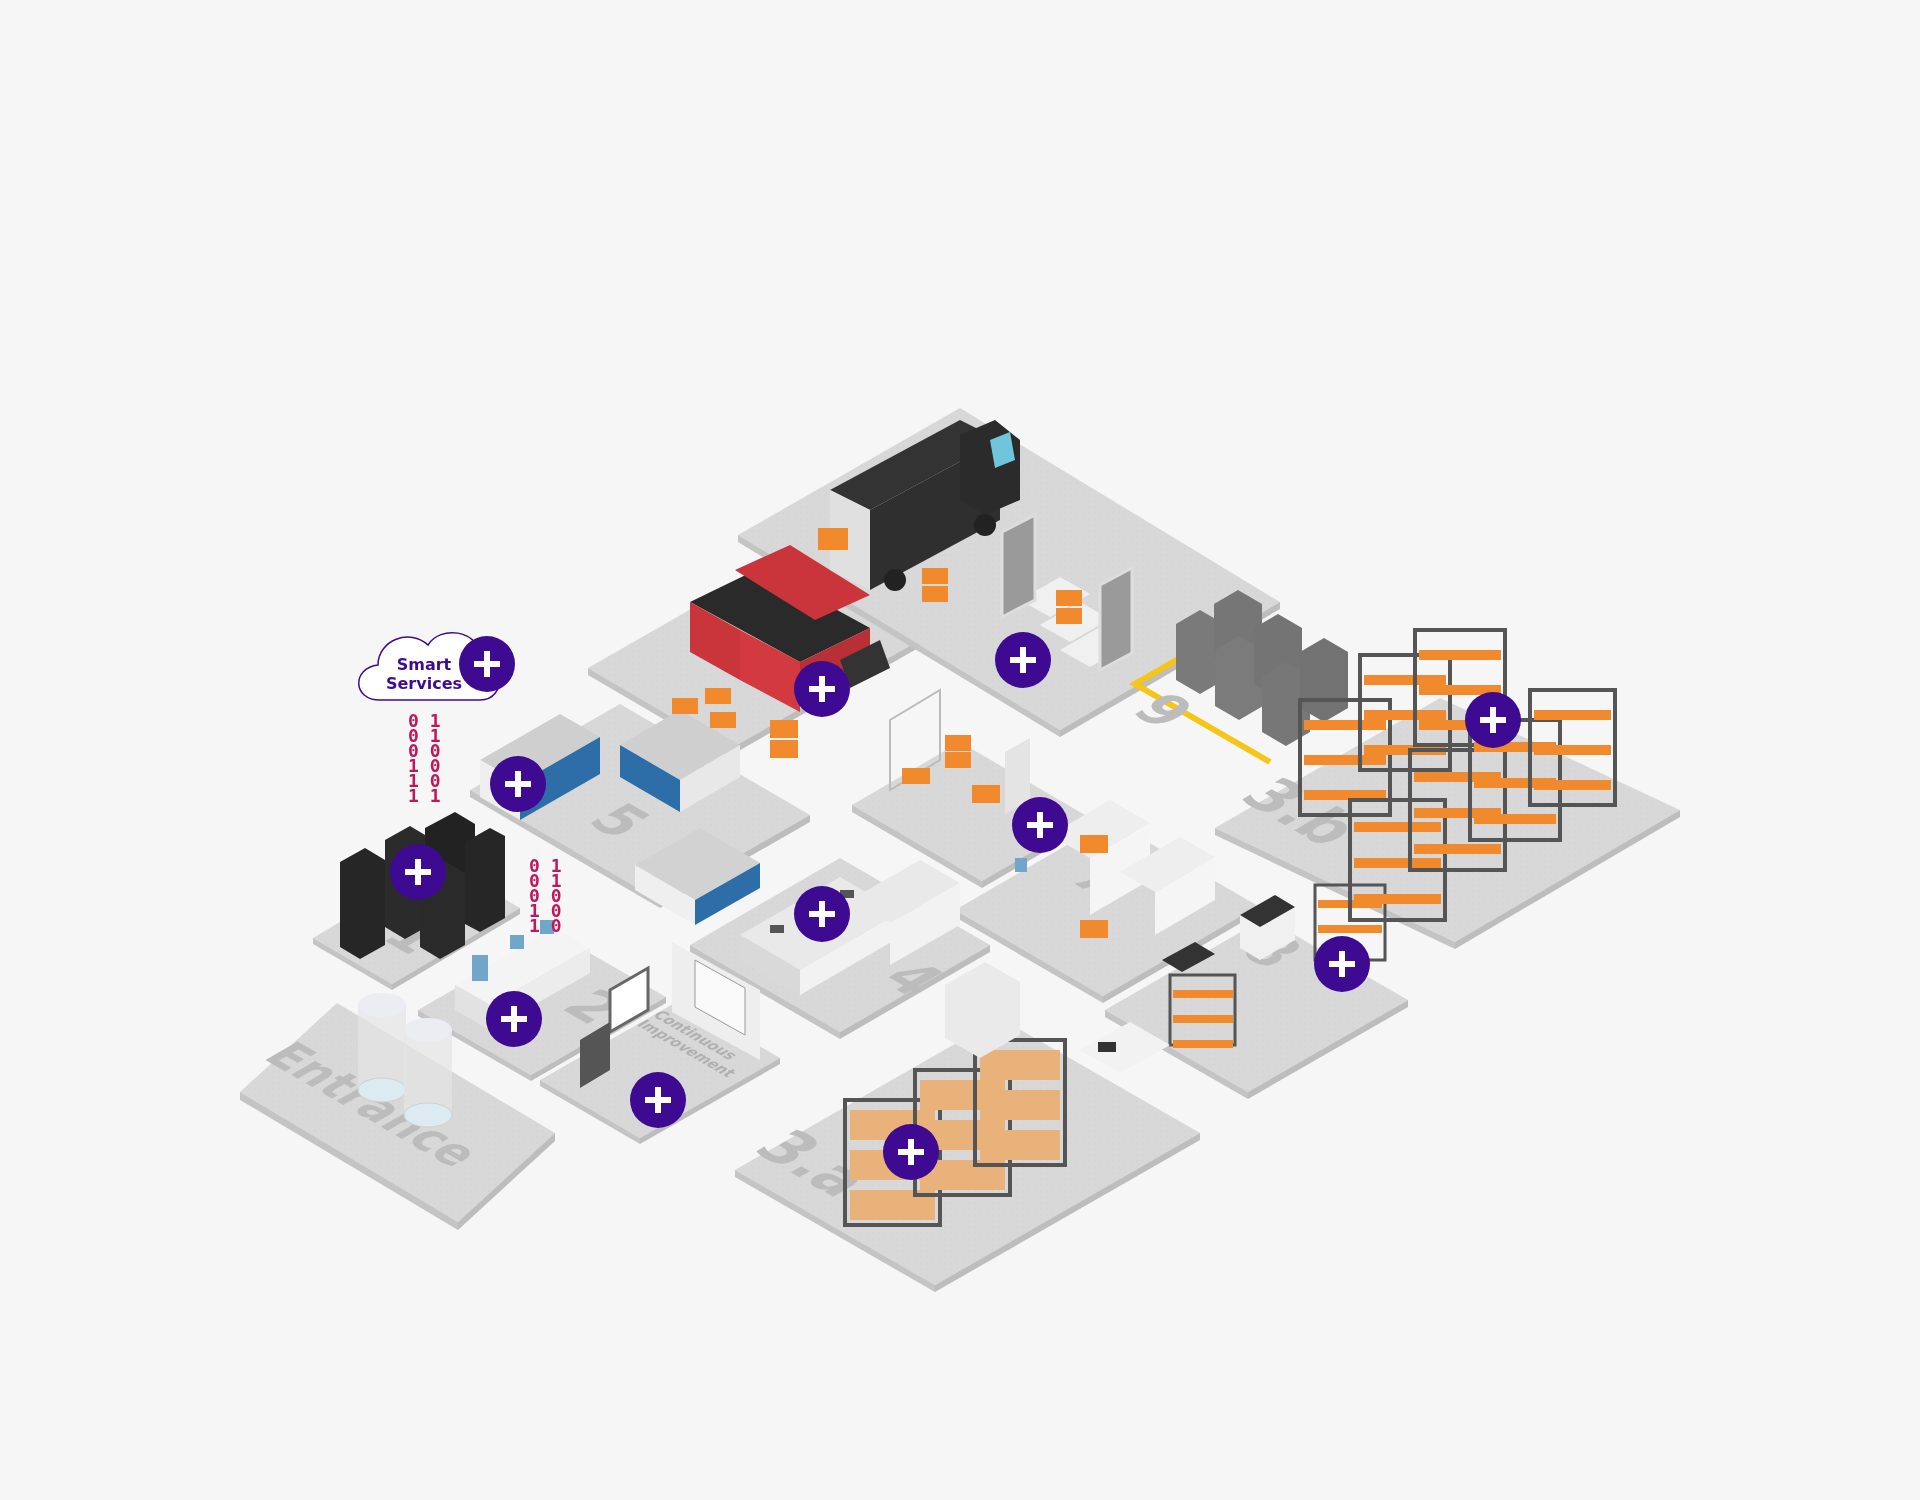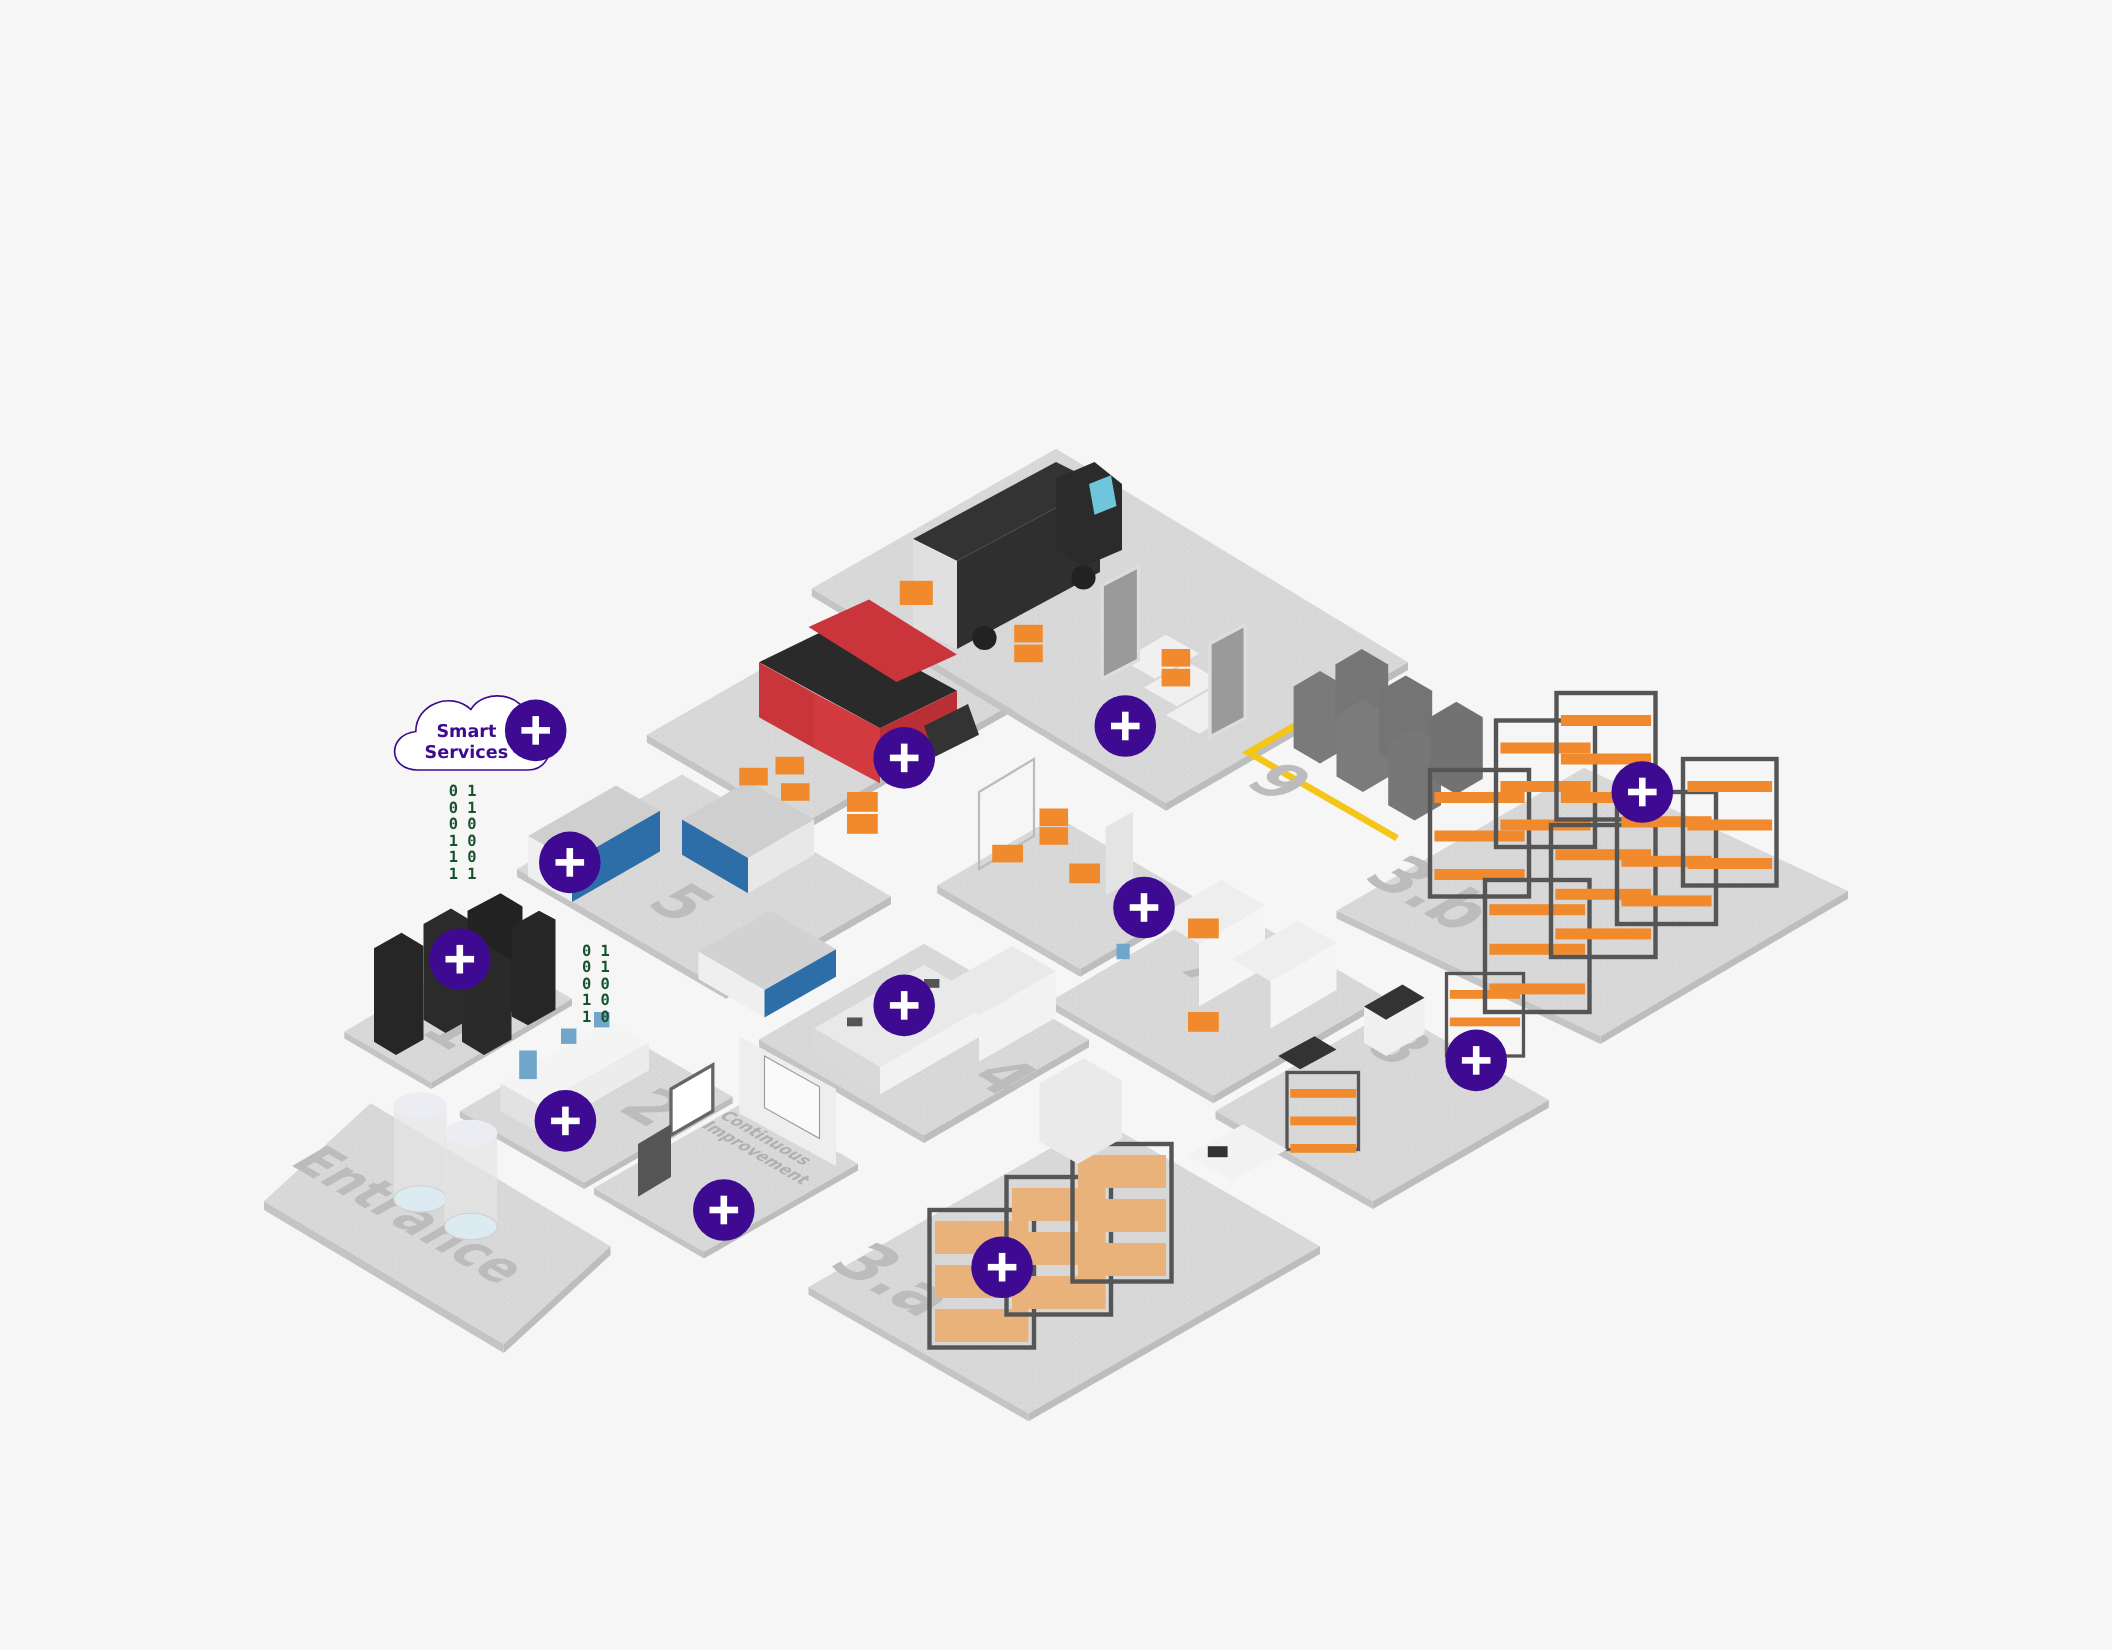--- a/index.html
+++ b/index.html
@@ -3,22 +3,22 @@
 <meta charset="utf-8">
 <style>
   html, body { margin:0; padding:0; }
   body { width:1920px; height:1500px; background:#f6f6f6; overflow:hidden; position:relative;
          font-family:"Liberation Sans", "DejaVu Sans", sans-serif; }
   #scene { position:absolute; left:0; top:0; width:1920px; height:1500px; }
   .hotspot { position:absolute; width:56px; height:56px; margin-left:-28px; margin-top:-28px;
              border-radius:50%; background:#3d0a91; cursor:pointer; box-shadow:0 0 0 2px rgba(255,255,255,0.0);
              display:flex; align-items:center; justify-content:center; }
   .hotspot svg { width:34px; height:34px; }
-  .binary { position:absolute; font-family:"DejaVu Sans Mono", monospace; color:#14532d; font-weight:bold;
-            font-size:14px; line-height:15px; white-space:pre; }
+  .binary { position:absolute; font-family:"DejaVu Sans Mono", monospace; color:#be185d; font-weight:bold;
+            font-size:18px; line-height:15px; white-space:pre; }
   .cloud-text { position:absolute; left:374px; top:655px; width:100px; text-align:center; color:#3d0a91;
                 font-family:"DejaVu Sans", sans-serif; font-size:16px; line-height:19px; font-weight:bold; }
   .cont-label { position:absolute; color:#b0b0b0; font-family:"DejaVu Sans", sans-serif; font-weight:bold;
                 font-size:14px; line-height:16px; transform: rotate(30deg) skewX(-30deg); transform-origin:left top; }
 </style>
 </head>
 <body>
 
 <svg id="scene" viewBox="0 0 1920 1500" xmlns="http://www.w3.org/2000/svg">
   <defs>

